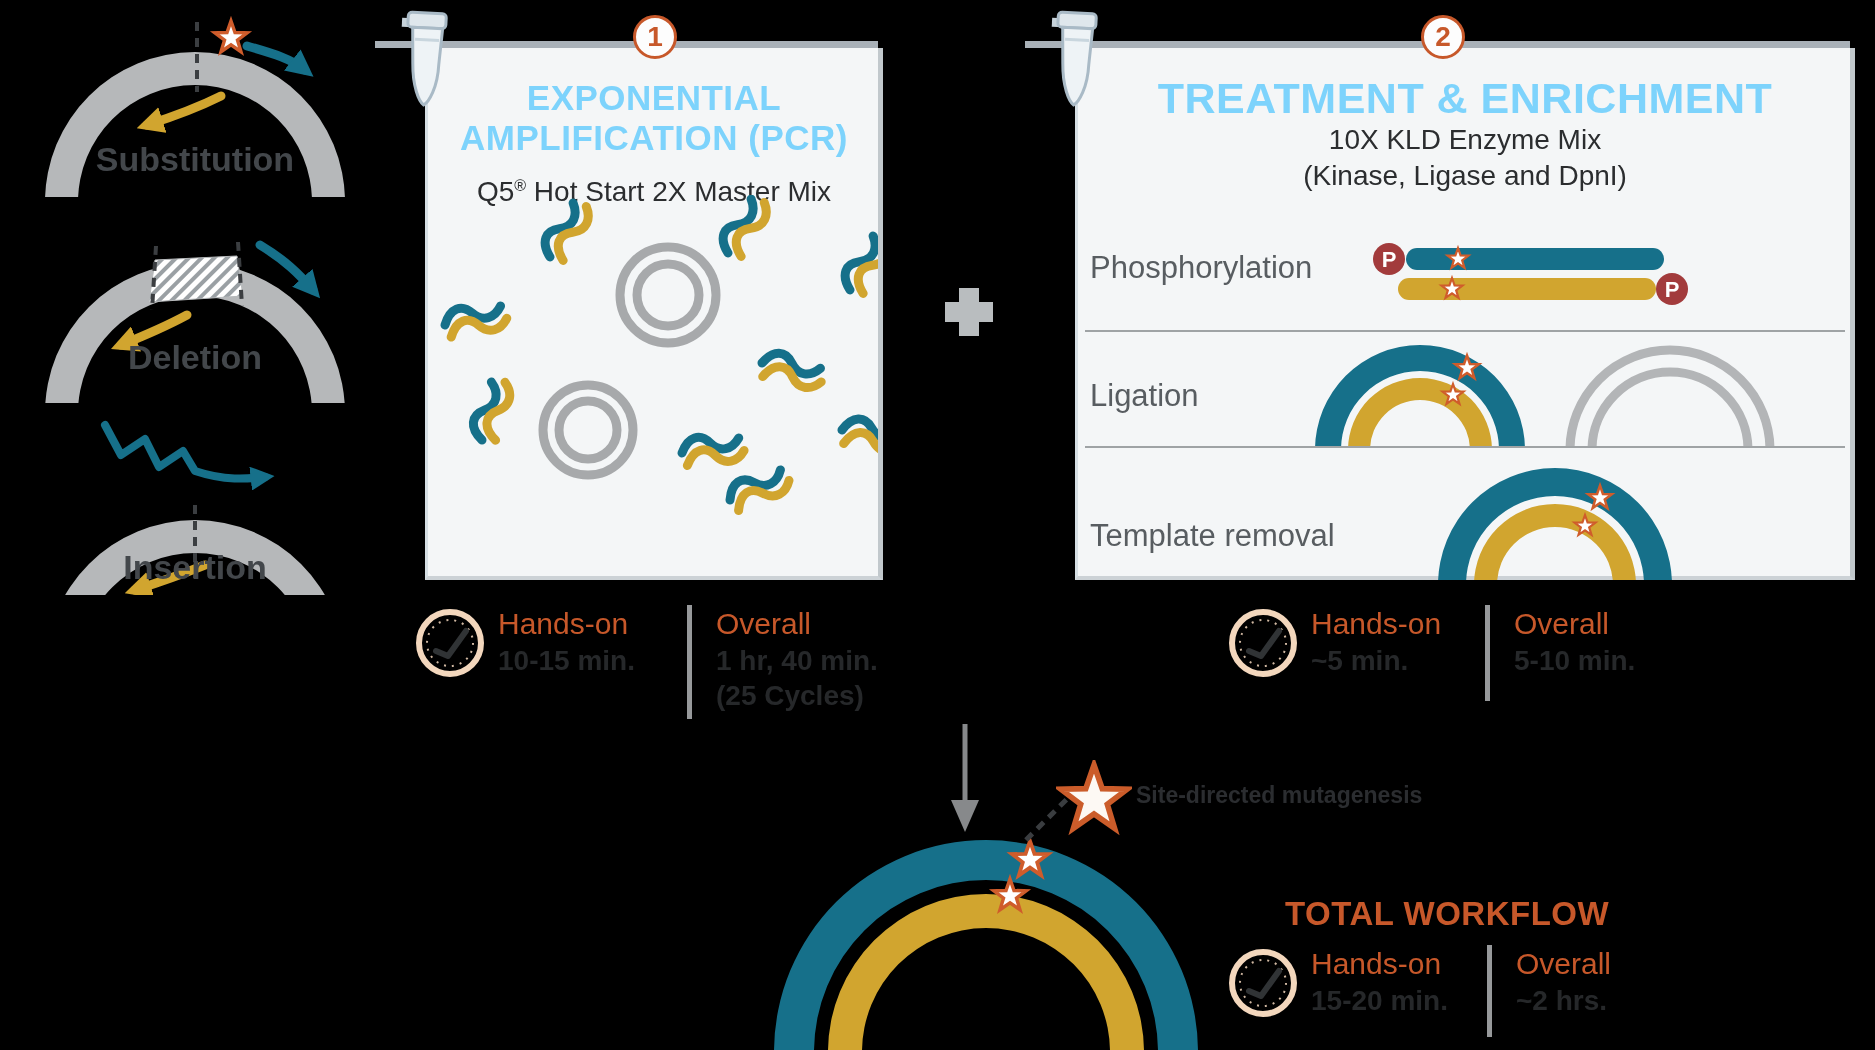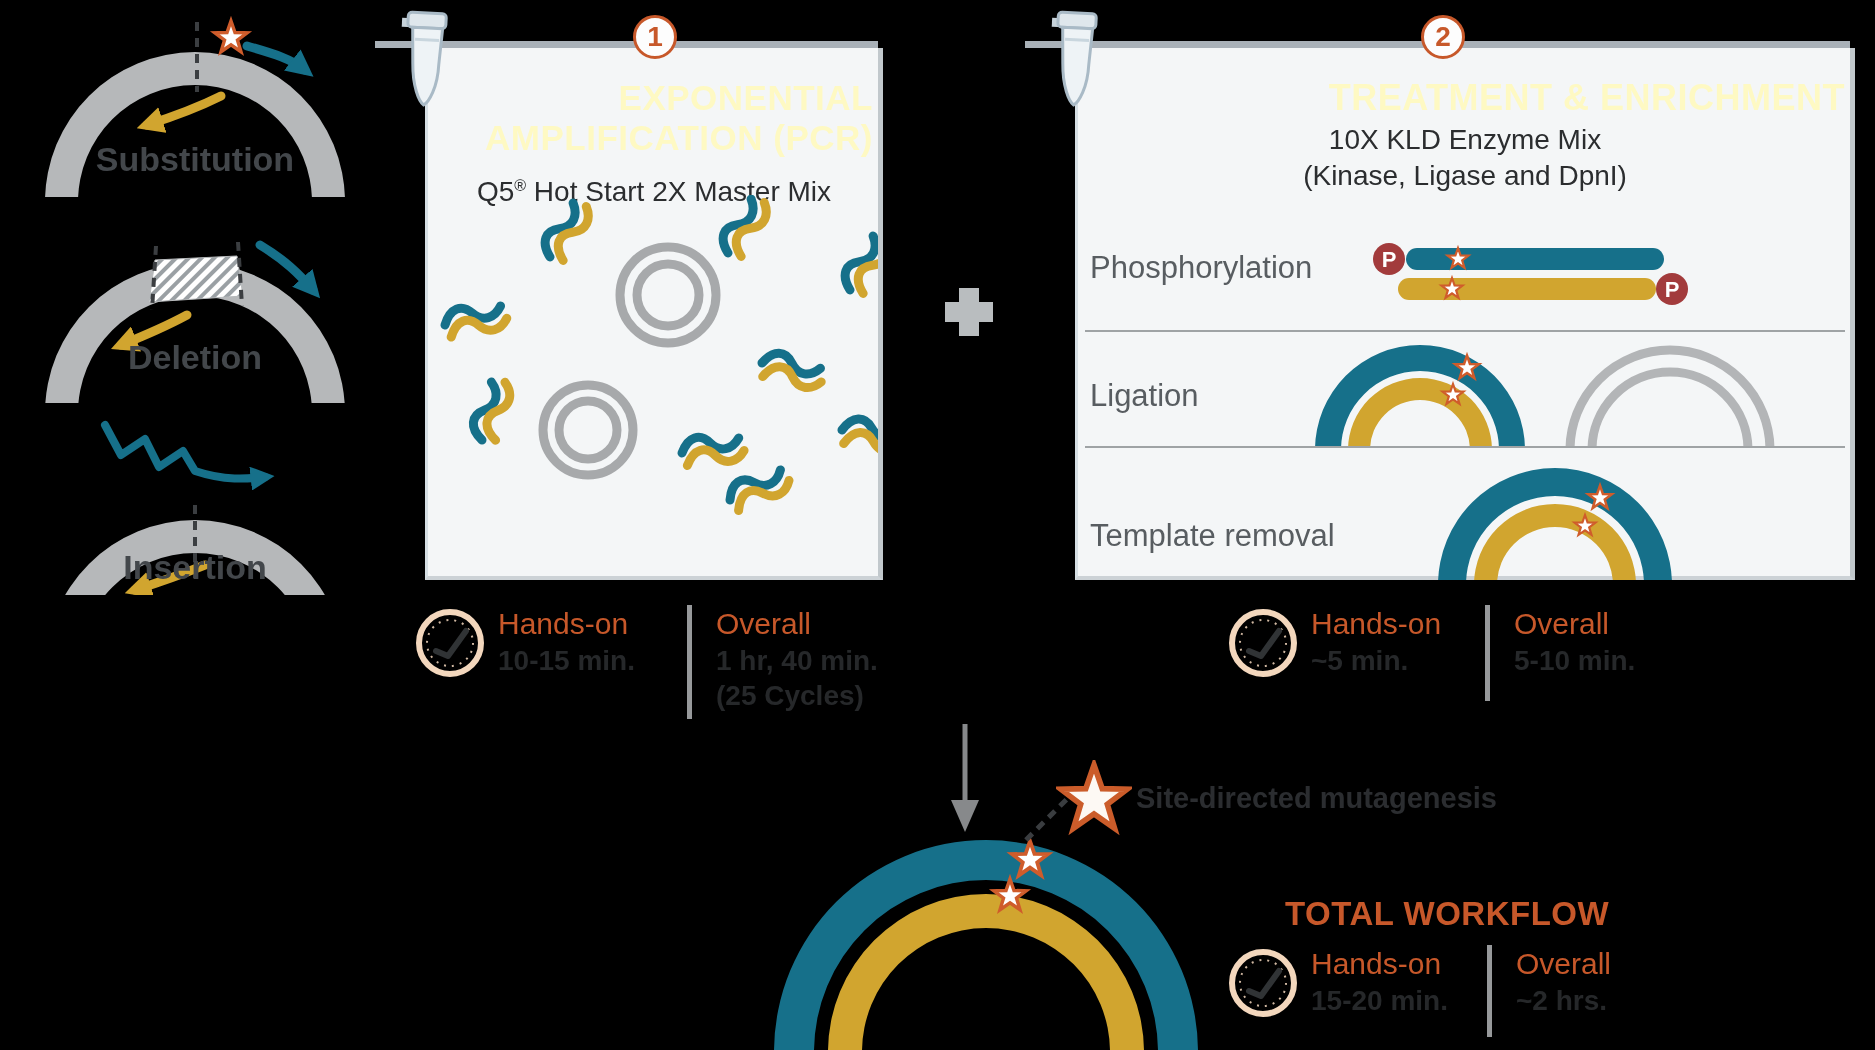--- a/index.html
+++ b/index.html
@@ -4,33 +4,33 @@
 <style>
   html,body{margin:0;padding:0;background:#000;}
   #canvas{position:relative;width:1875px;height:1050px;background:#000;overflow:hidden;
           font-family:"Liberation Sans", sans-serif;}
   .panel{position:absolute;background:#f4f6f7;border-left:3px solid #d6dfe4;
          border-right:5px solid #c1c8cc;border-bottom:4px solid #ccd2d6;box-sizing:border-box;}
   .topbar{position:absolute;height:7px;background:#a9b1b8;}
   .step-circle{position:absolute;width:44px;height:44px;border-radius:50%;background:#fdfdfd;
                border:3px solid #c7582a;color:#c7582a;font-weight:bold;font-size:28px;
                display:flex;align-items:center;justify-content:center;box-sizing:border-box;}
-  .panel-title{position:absolute;text-align:right;color:#fef9c3;font-weight:bold;
+  .panel-title{position:absolute;text-align:center;color:#7dd3fc;font-weight:bold;
                font-size:35px;line-height:40px;letter-spacing:.5px;}
   .panel-sub{position:absolute;text-align:center;color:#2b2d2f;font-size:28px;line-height:36px;}
   .row-label{position:absolute;color:#585d61;font-weight:normal;font-size:31px;}
   .hline{position:absolute;height:2px;background:#9fa3a5;}
   .arc-label{position:absolute;width:250px;text-align:center;color:#43474b;
              font-weight:bold;font-size:34px;}
   .time-block{position:absolute;display:flex;align-items:flex-start;}
   .t-col{display:flex;flex-direction:column;}
   .t-label{color:#c7582a;font-weight:normal;font-size:30px;line-height:38px;}
   .t-value{color:#26282a;font-weight:bold;font-size:28px;line-height:35px;}
   .vdiv{width:5px;background:#97999b;}
-  .caption{position:absolute;color:#2b2d30;font-weight:bold;font-size:29px;}
+  .caption{position:absolute;color:#2b2d30;font-weight:bold;font-size:23px;}
   .total-title{position:absolute;color:#c7582a;font-weight:bold;font-size:33px;letter-spacing:.5px;text-align:right;}
   .sqT{stroke:#16708a;fill:none;stroke-width:9;stroke-linecap:round;}
   .sqG{stroke:#d1a52f;fill:none;stroke-width:9;stroke-linecap:round;}
   svg{display:block;}
   sup{font-size:16px;}
 </style>
 </head>
 <body>
 
 <div id="canvas">
@@ -143,21 +143,21 @@
     <rect x="0" y="14" width="48" height="20" fill="#b9bdbf"></rect>
   </svg>
 
   <div class="panel" style="left:1075px;top:48px;width:780px;height:532px">
     <div class="topbar" style="top:-7px;left:-53px;right:0"></div>
   </div>
   <svg style="position:absolute;left:1048px;top:8px;transform:rotate(3deg)" width="58" height="104" viewBox="0 0 58 104">
       <use href="#tubeicon"></use>
     </svg>
   <div class="step-circle" style="left:1421px;top:15px">2</div>
-  <div class="panel-title" style="left:1085px;top:78px;width:760px;font-size:36px">TREATMENT &amp; ENRICHMENT</div>
+  <div class="panel-title" style="left:1085px;top:78px;width:760px;font-size:43px">TREATMENT &amp; ENRICHMENT</div>
   <div class="panel-sub" style="left:1085px;top:122px;width:760px">
     <div>10X KLD Enzyme Mix</div>
     <div>(Kinase, Ligase and DpnI)</div>
   </div>
 
   <div class="row-label" style="left:1090px;top:250px">Phosphorylation</div>
   <svg style="position:absolute;left:1370px;top:238px" width="320" height="75" viewBox="0 0 320 75">
     <rect x="36" y="10" width="258" height="22" rx="11" fill="#16708a"></rect>
     <use href="#star5" transform="translate(88,21) scale(1.1)" fill="#fff" stroke="#cf5c2b" stroke-width="2"></use>
     <circle cx="19" cy="21" r="16" fill="#a23b3c"></circle>

